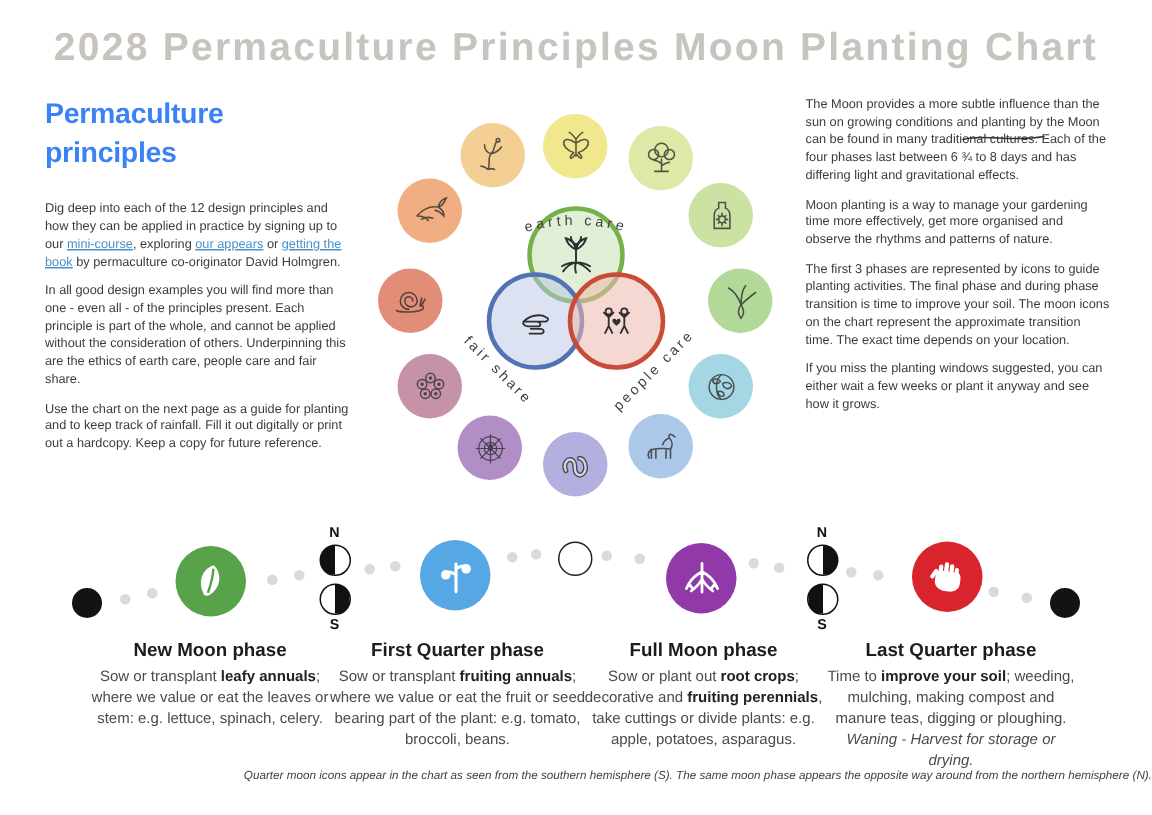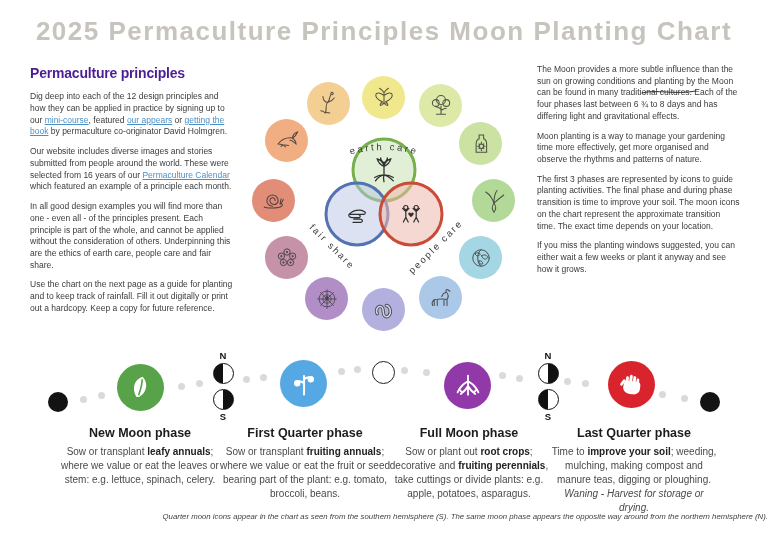--- a/index.html
+++ b/index.html
@@ -3,21 +3,21 @@
 <meta charset="utf-8">
 <style>
   html,body{margin:0;padding:0;background:#ffffff;}
   #page{position:relative;width:768px;height:543px;background:#ffffff;overflow:hidden;
         font-family:"Liberation Sans","DejaVu Sans",sans-serif;color:#3b3b3b;}
   
   .main-title{position:absolute;top:16px;left:0;width:768px;text-align:center;
     font-size:26px;font-weight:600;letter-spacing:1.5px;color:#c7c3bd;}
   
   .col{position:absolute;width:204px;font-size:8.5px;line-height:1.38;}
-  .col h1{font-size:14px;font-weight:700;letter-spacing:-0.2px;color:#4c1d95;margin:0 0 8px 0;}
+  .col h1{font-size:19px;font-weight:700;letter-spacing:-0.2px;color:#3b82f6;margin:0 0 17px 0;}
   .col p{margin:0 0 8px 0;}
   #left-col{left:30px;top:64px;}
   #right-col{left:537px;top:64px;}
   a.doc-link{color:#4a90c8;text-decoration:underline;cursor:pointer;}
   .squiggle{position:absolute;left:640px;top:88px;}
   
   .pcircle{position:absolute;width:43px;height:43px;border-radius:50%;
     display:flex;align-items:center;justify-content:center;}
   .pcircle svg{opacity:.8;}
   
@@ -37,26 +37,25 @@
   .phase-desc b{color:#222;}
   .phase-desc i{color:#4a4a4a;}
   .footnote{position:absolute;left:0;top:512px;width:768px;text-align:right;
     font-size:7.8px;font-style:italic;color:#3f3f3f;}
 </style>
 </head>
 <body>
 
 <div id="page">
 
-  <div class="main-title">2025 Permaculture Principles Moon Planting Chart</div>
+  <div class="main-title">2028 Permaculture Principles Moon Planting Chart</div>
 
   <div class="col" id="left-col">
     <h1>Permaculture principles</h1>
-    <p><span>Dig deep into each of the 12 design principles and how they can be applied in practice by signing up to our </span><a class="doc-link">mini-course</a><span>, featured </span><a class="doc-link">our appears</a><span> or </span><a class="doc-link">getting the book</a><span> by permaculture co-originator David Holmgren.</span></p>
-    <p><span>Our website includes diverse images and stories submitted from people around the world. These were selected from 16 years of our </span><a class="doc-link">Permaculture Calendar</a><span> which featured an example of a principle each month.</span></p>
+    <p><span>Dig deep into each of the 12 design principles and how they can be applied in practice by signing up to our </span><a class="doc-link">mini-course</a><span>, exploring </span><a class="doc-link">our appears</a><span> or </span><a class="doc-link">getting the book</a><span> by permaculture co-originator David Holmgren.</span></p>
     <p>In all good design examples you will find more than one - even all - of the principles present. Each principle is part of the whole, and cannot be applied without the consideration of others. Underpinning this are the ethics of earth care, people care and fair share.</p>
     <p>Use the chart on the next page as a guide for planting and to keep track of rainfall. Fill it out digitally or print out a hardcopy. Keep a copy for future reference.</p>
   </div>
 
   <div class="col" id="right-col">
     <p>The Moon provides a more subtle influence than the sun on growing conditions and planting by the Moon can be found in many traditional cultures. Each of the four phases last between 6 ¾ to 8 days and has differing light and gravitational effects.</p>
     <p>Moon planting is a way to manage your gardening time more effectively, get more organised and observe the rhythms and patterns of nature.</p>
     <p>The first 3 phases are represented by icons to guide planting activities. The final phase and during phase transition is time to improve your soil. The moon icons on the chart represent the approximate transition time. The exact time depends on your location.</p>
     <p>If you miss the planting windows suggested, you can either wait a few weeks or plant it anyway and see how it grows.</p>
   </div>

